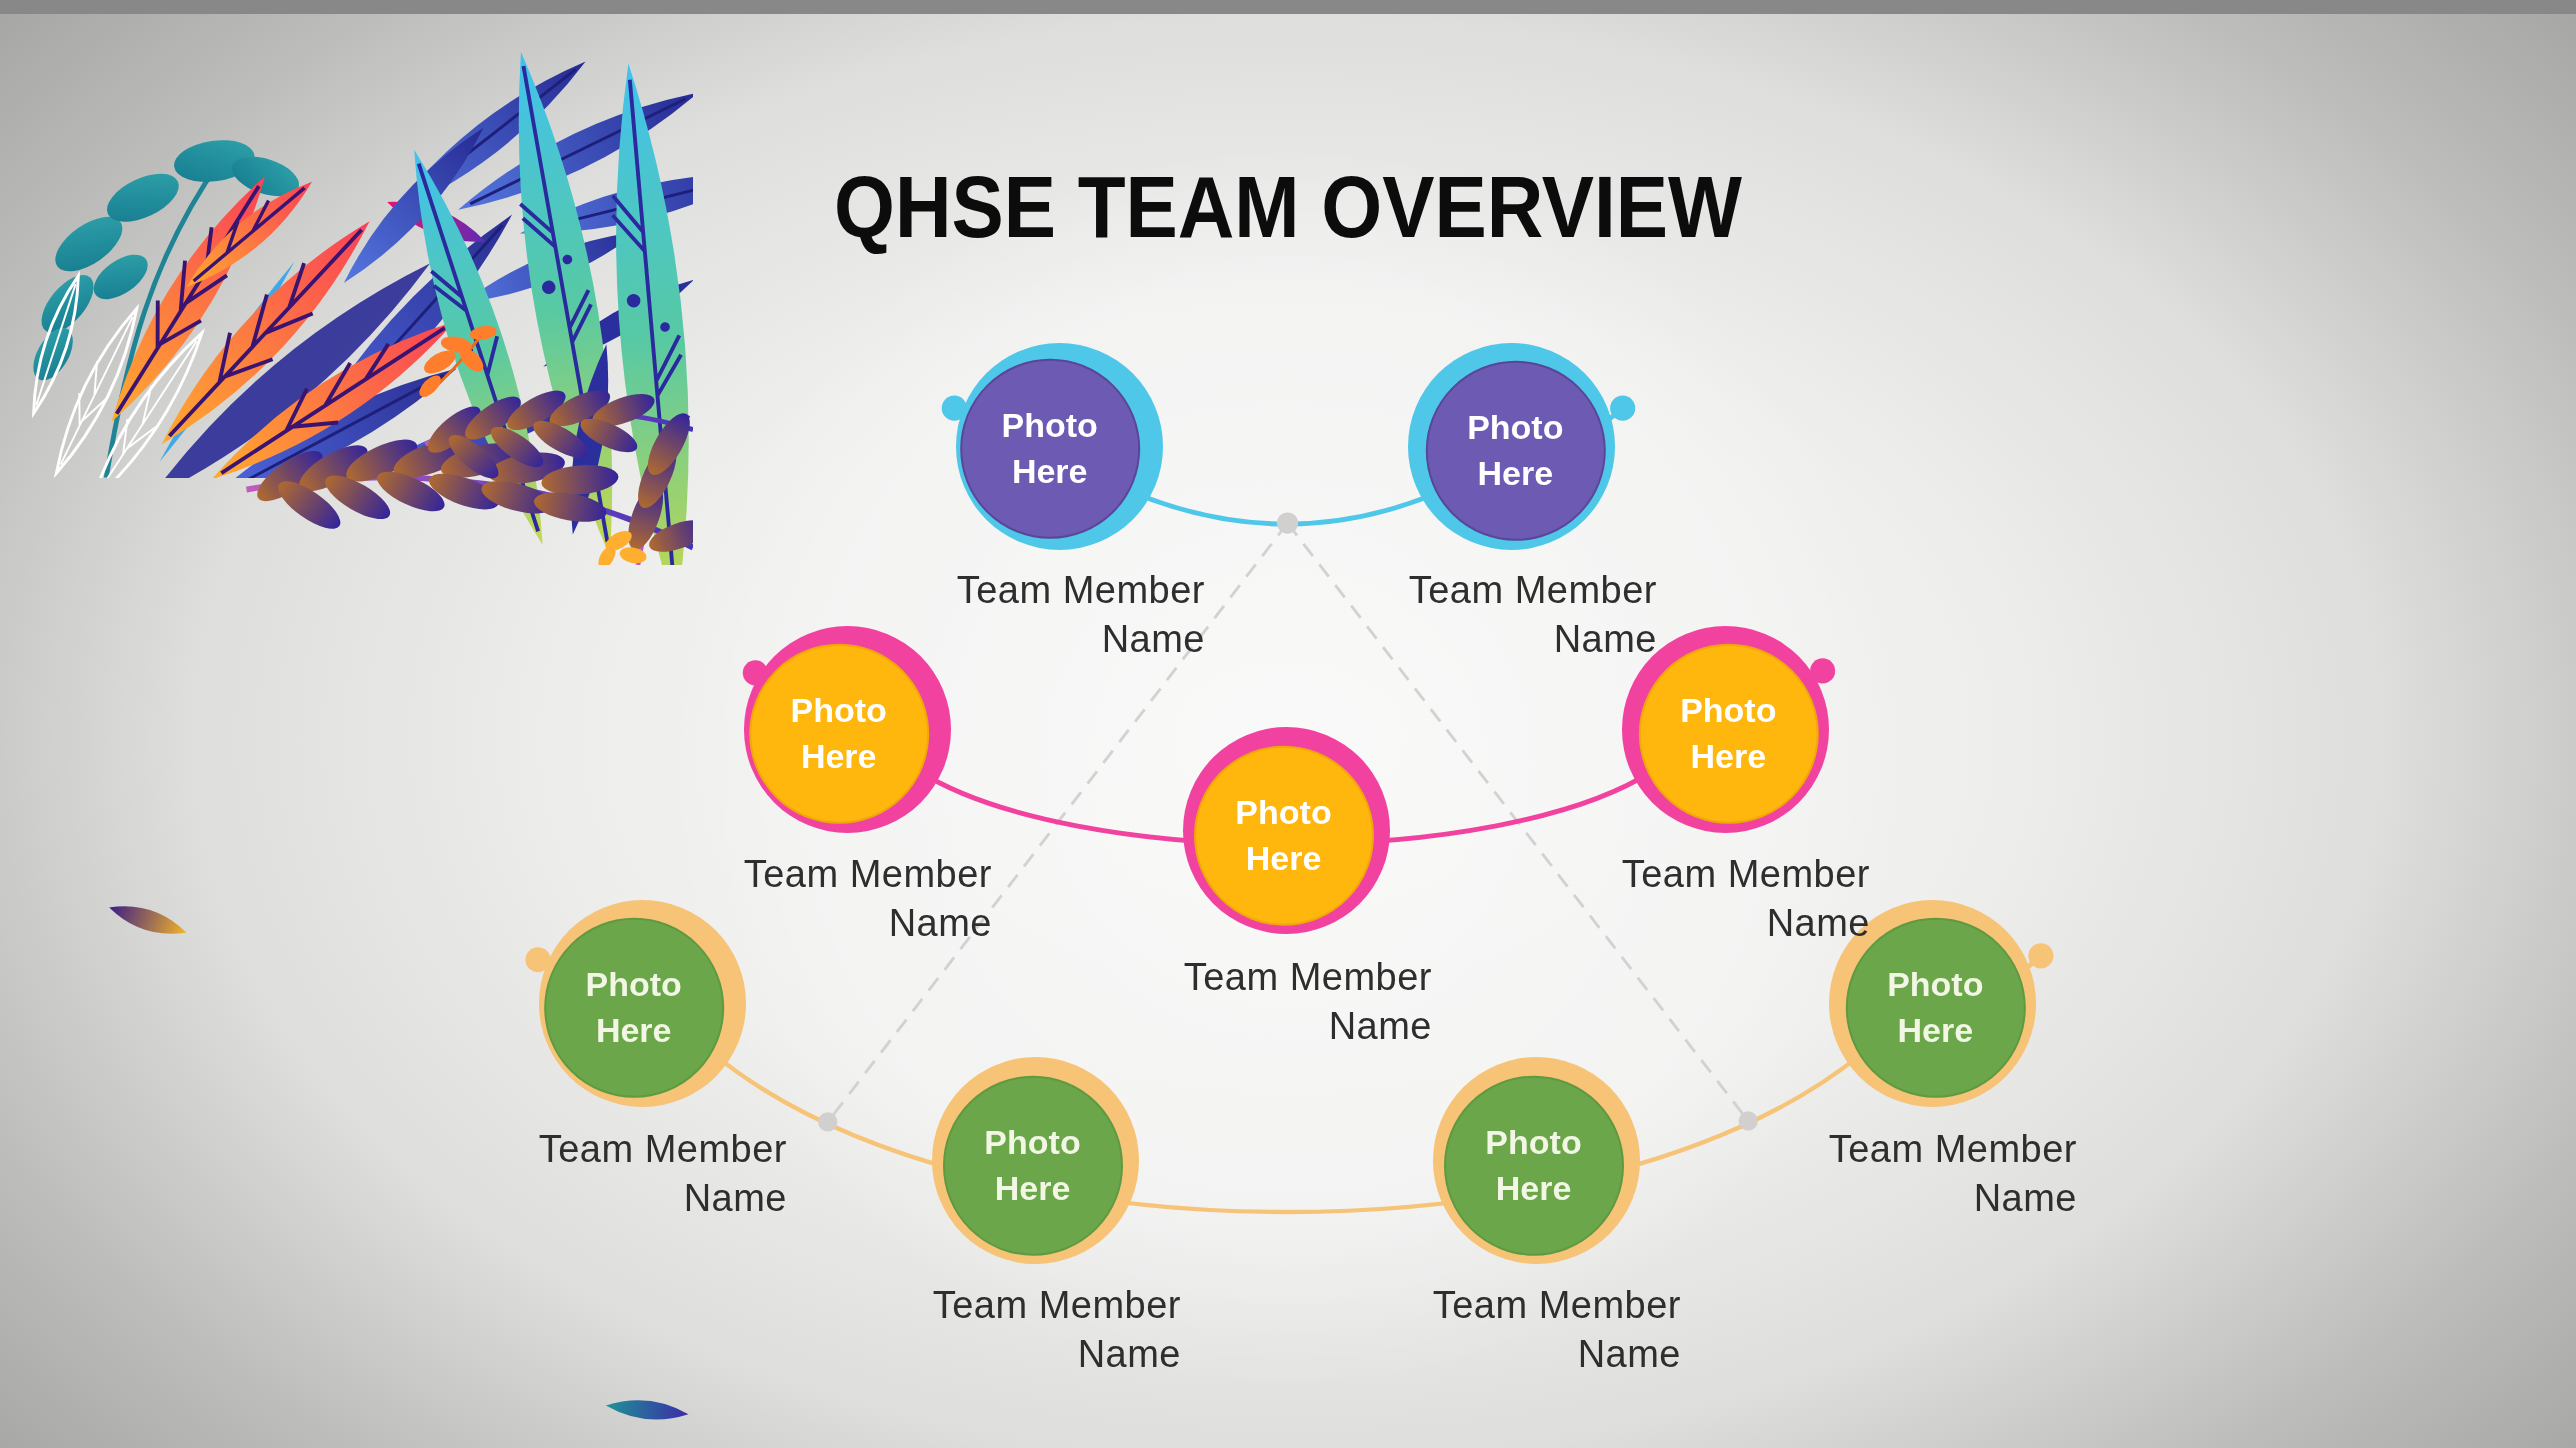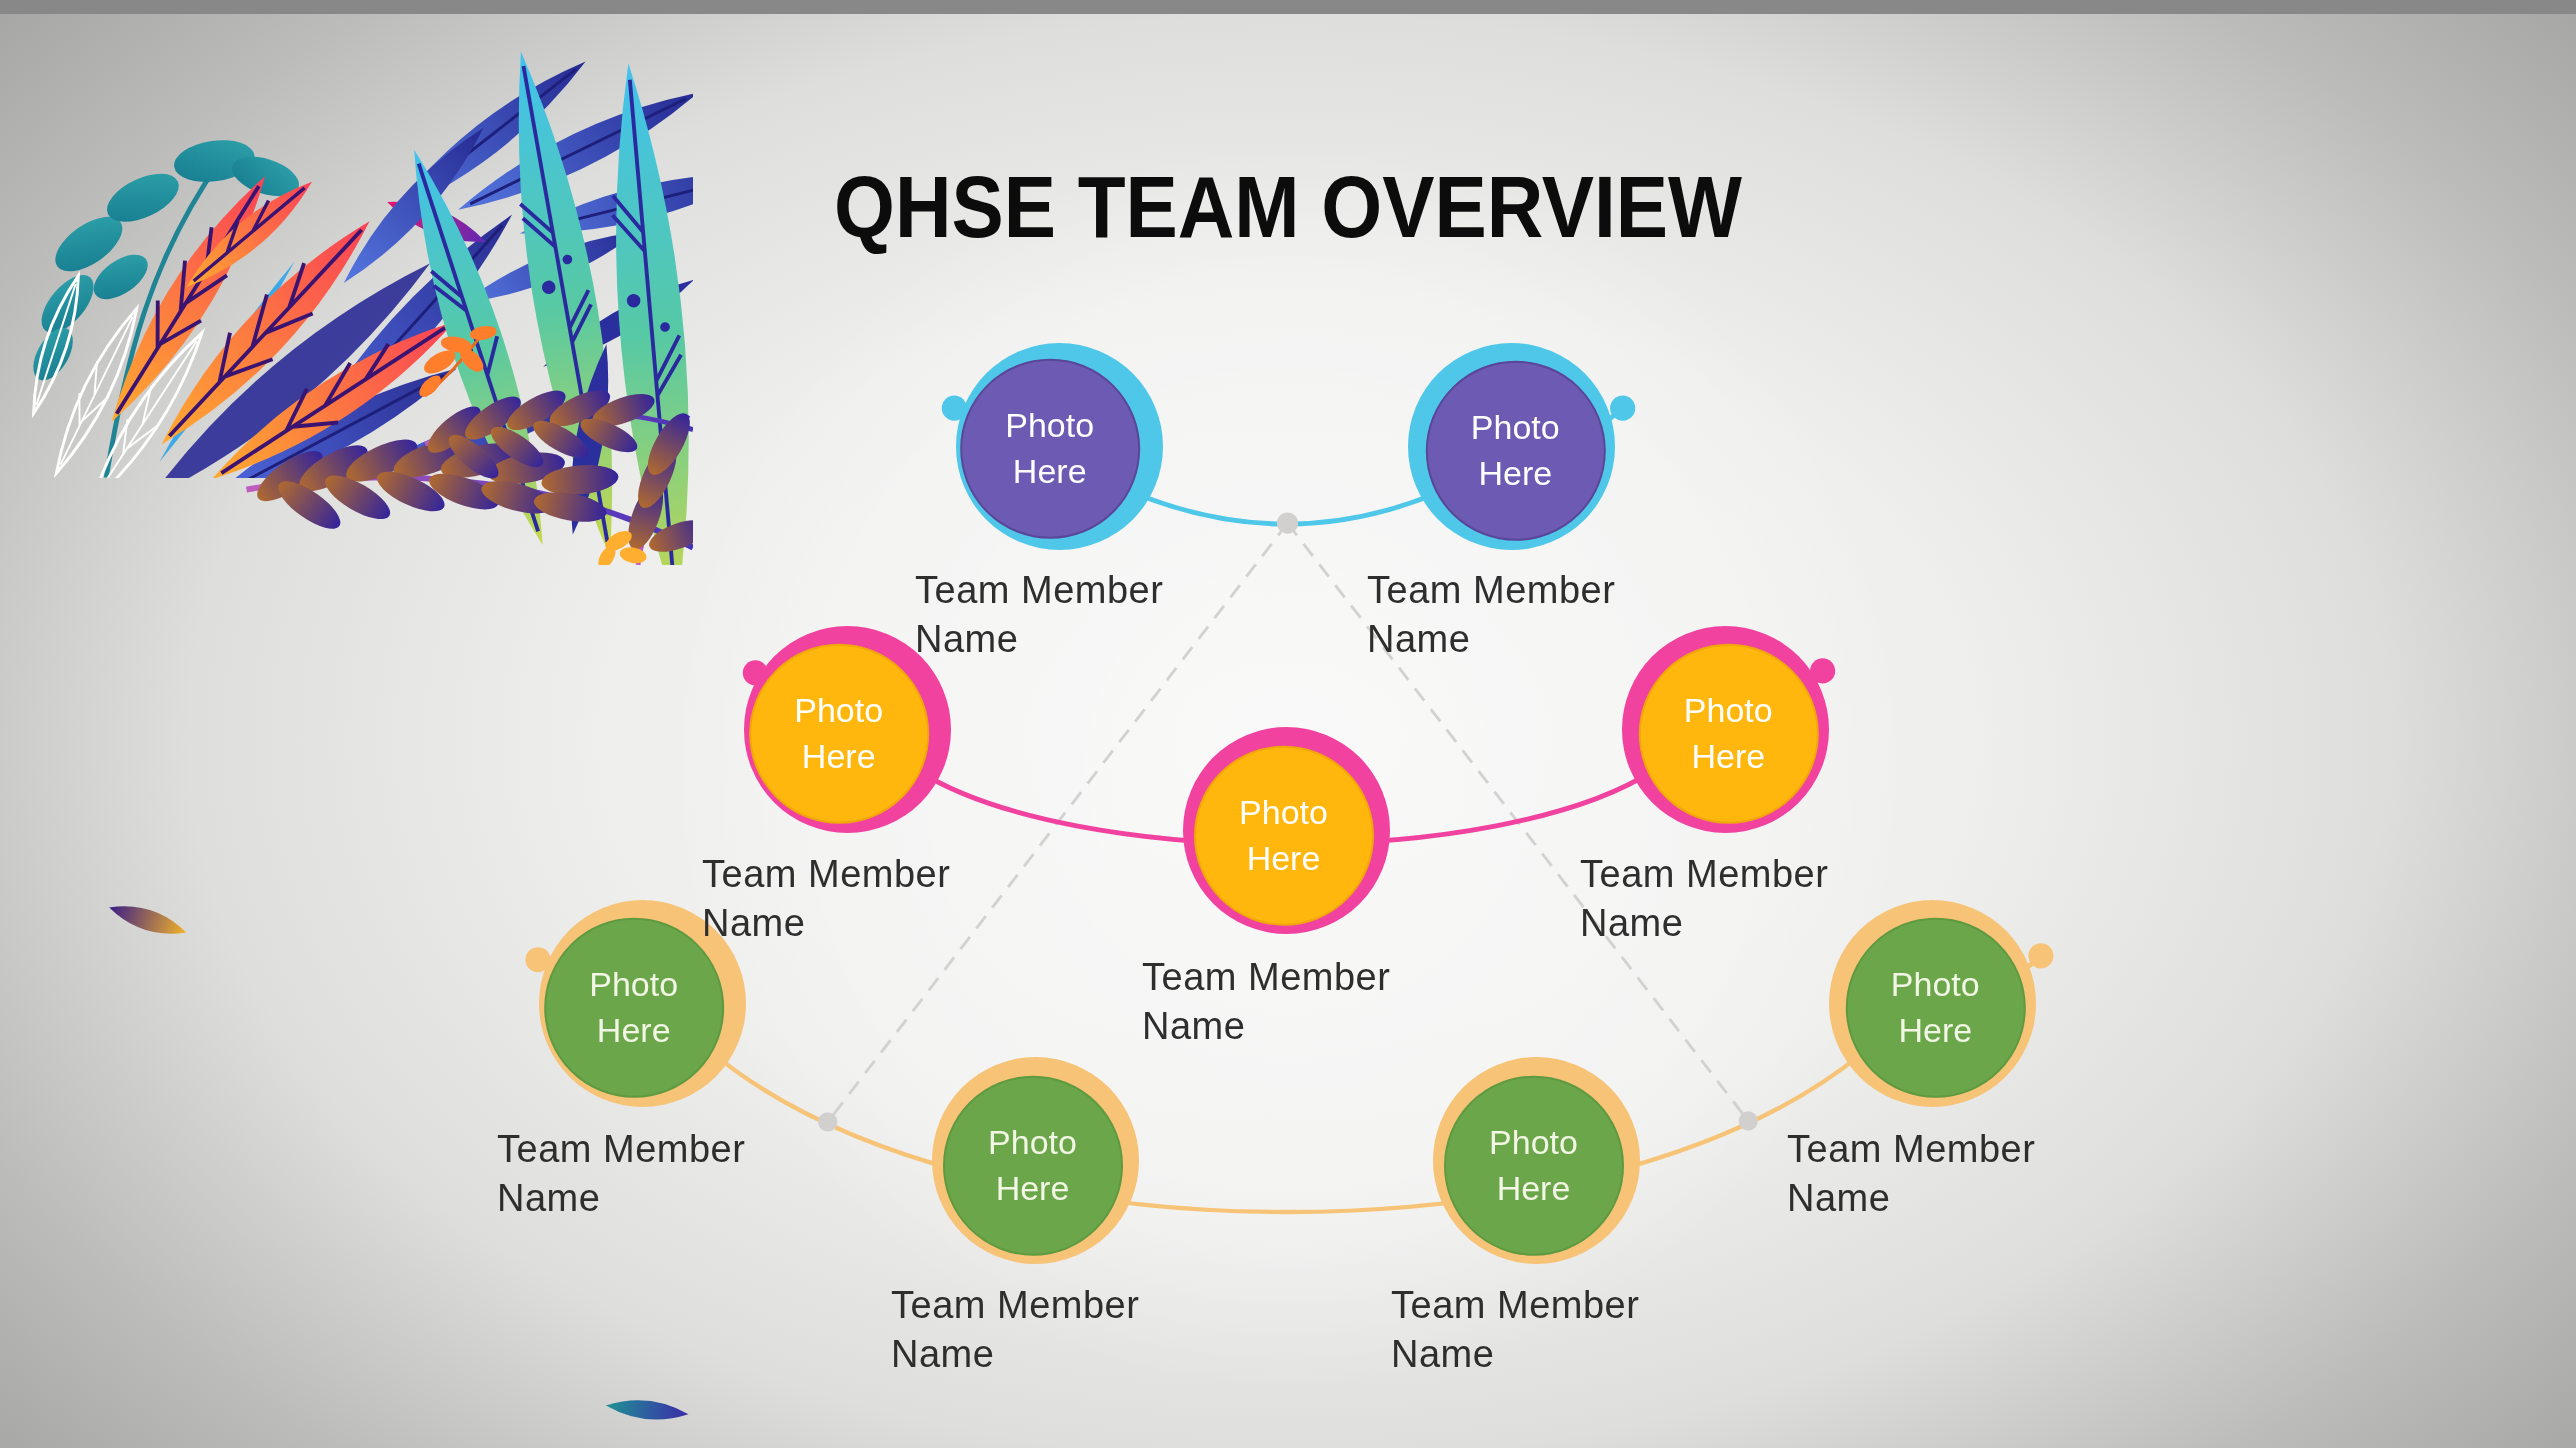--- a/index.html
+++ b/index.html
@@ -23,21 +23,21 @@
     transform:scaleX(.9);
   }
 
   .av{position:absolute;width:216px;height:216px;}
   .av .ring{position:absolute;left:4.8px;top:4.8px;width:207px;height:207px;border-radius:50%;}
   .av .inner{
     position:absolute;left:15.5px;top:15.5px;width:180px;height:180px;border-radius:50%;
     display:flex;align-items:center;justify-content:center;text-align:center;
     box-sizing:border-box;border:2.9px solid transparent;
   }
-  .av .photo-txt{display:block;width:126px;font-size:34px;font-weight:400;line-height:1.35;color:#fff;}
+  .av .photo-txt{display:block;width:126px;font-size:34px;font-weight:700;line-height:1.35;color:#fff;}
 
   .r-cyan{background:#4ec7e9;}
   .r-pink{background:#f2429f;}
   .r-orange{background:#f6c377;}
   .c-purple{background:#6c5ab3;border-color:#5a4699 !important;}
   .c-yellow{background:#ffb60d;border-color:#f0a70a !important;}
   .c-green{background:#6ba74a;border-color:#5f9940 !important;}
   .c-green .photo-txt{color:#f2f6e4;}
 
   
@@ -45,21 +45,21 @@
   .m1{left:1403px;top:324px;} .m1 .inner{transform:translate(6.8px,6.8px);}
   .m2{left:739px;top:607px;}  .m2 .inner{transform:translate(-5.8px,6.8px);}
   .m3{left:1178px;top:708px;} .m3 .inner{transform:translate(0px,7.7px);}
   .m4{left:1617px;top:607px;} .m4 .inner{transform:translate(5.8px,6.8px);}
   .m5{left:534px;top:881px;}  .m5 .inner{transform:translate(-5.8px,6.8px);}
   .m6{left:927px;top:1038px;} .m6 .inner{transform:translate(0px,7.7px);}
   .m7{left:1428px;top:1038px;}.m7 .inner{transform:translate(0px,7.7px);}
   .m8{left:1824px;top:881px;} .m8 .inner{transform:translate(5.8px,6.8px);}
 
   .lbl{
-    position:absolute;width:290px;text-align:left;
+    position:absolute;width:290px;text-align:right;
     font-size:38px;line-height:1.3;color:#2e2e2e;letter-spacing:0.5px;
   }
   .l0{left:915px;top:552px;}
   .l1{left:1367px;top:552px;}
   .l2{left:702px;top:836px;}
   .l3{left:1142px;top:939px;}
   .l4{left:1580px;top:836px;}
   .l5{left:497px;top:1111px;}
   .l6{left:891px;top:1267px;}
   .l7{left:1391px;top:1267px;}

